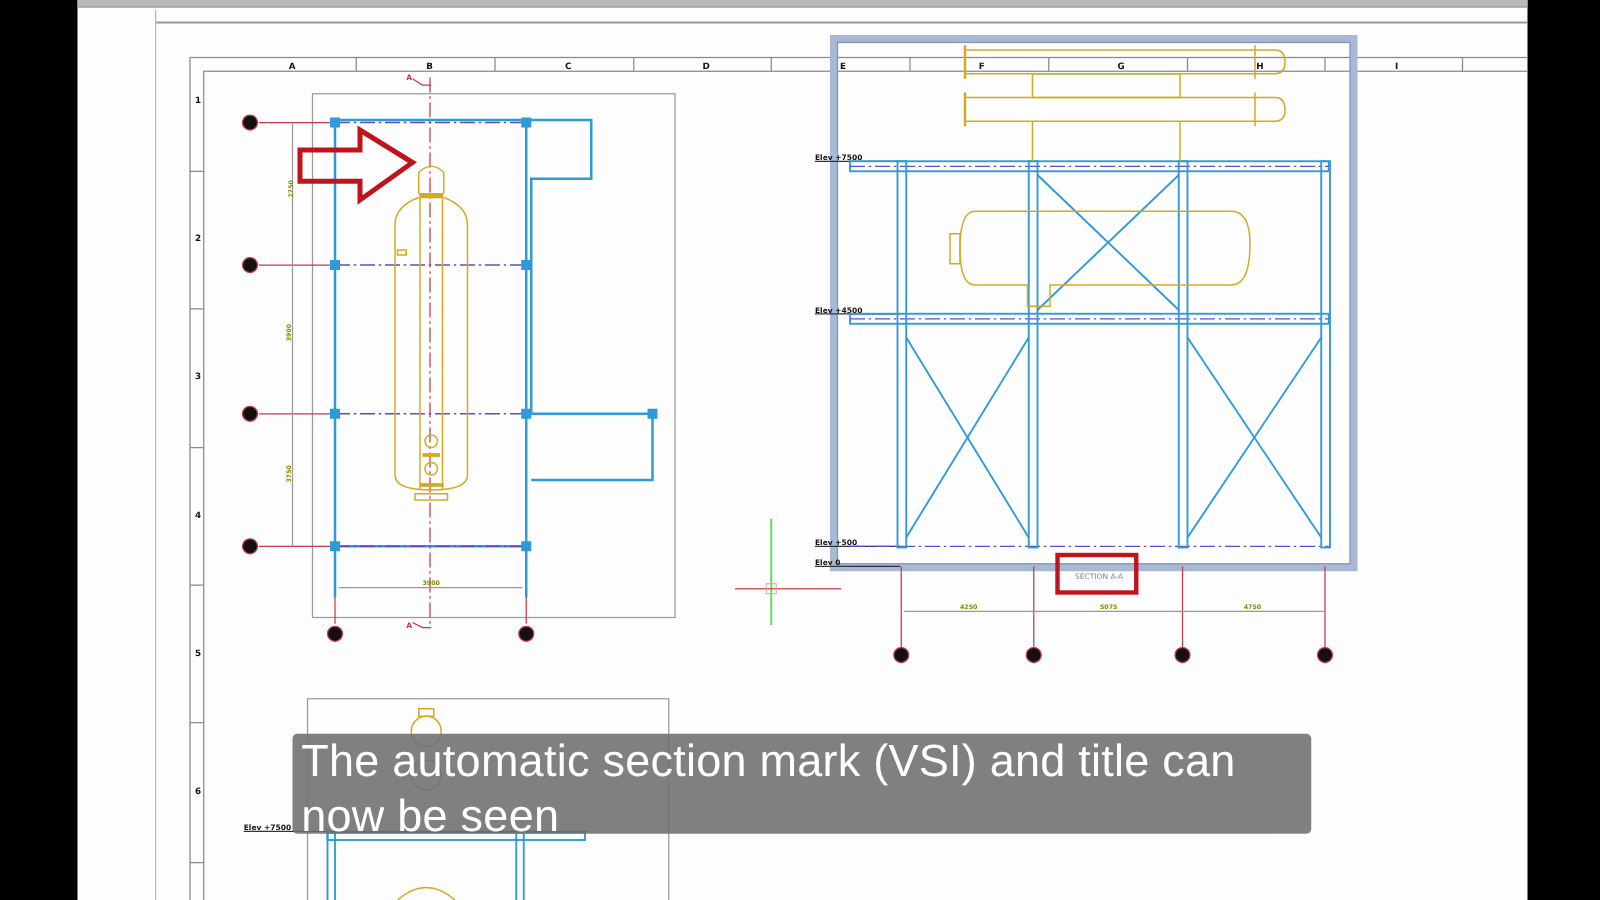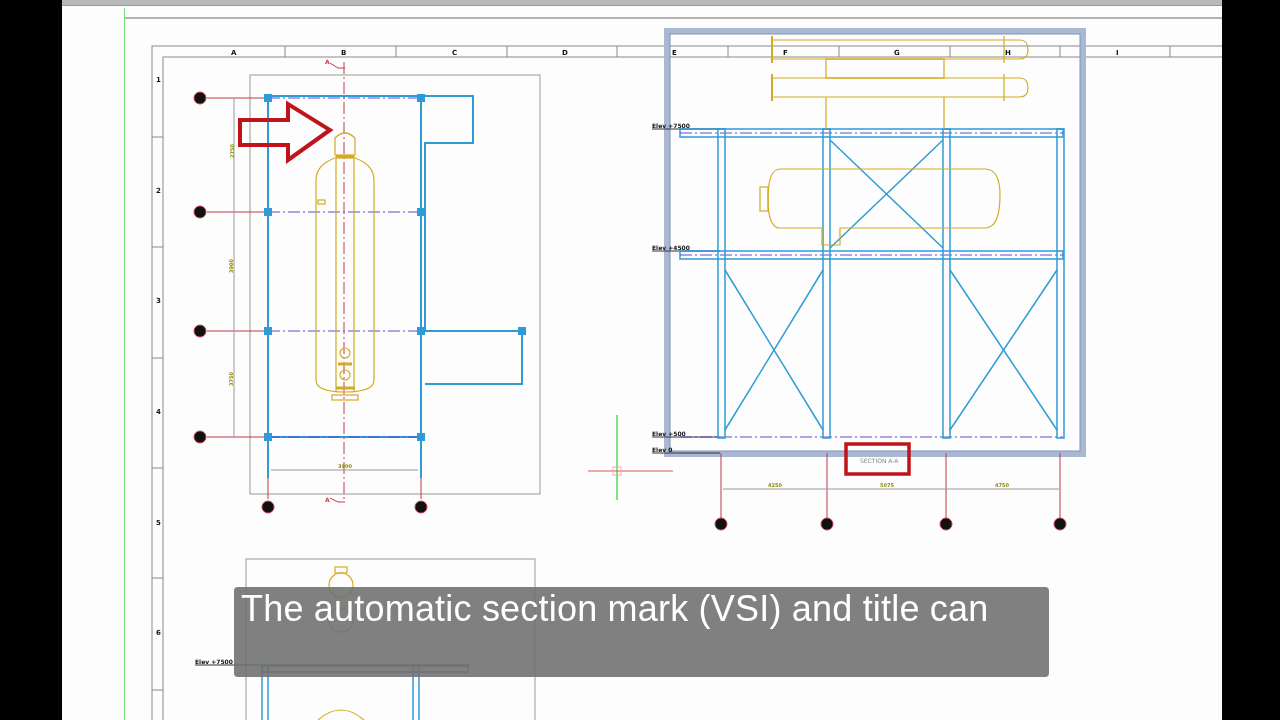--- a/index.html
+++ b/index.html
@@ -11,21 +11,21 @@
   }
   .topbar {
     position: absolute; left: 0; top: 0; width: 100%; height: 6px;
     background: #b9b9b9; border-bottom: 1px solid #9a9a9a;
   }
   .ucs-line {
     position: absolute; left: 62px; top: 8px; width: 1px; height: 712px; background: #7be07b;
   }
   .drawing-svg { position: absolute; left: 0; top: 0; }
   .caption {
-    position: absolute; left: 234px; top: 587px; width: 815px; height: 90px;
+    position: absolute; left: 234px; top: 587px; width: 815px; height: 80px;
     background: rgba(110,110,110,0.88); border-radius: 4px;
     color: #fff; font-size: 36px; line-height: 44px; padding: 0 8px 0 7px;
     font-family: "Liberation Sans", sans-serif; letter-spacing: 0.2px;
   }
   .grid-label { font-family: "DejaVu Sans", sans-serif; font-weight: bold; font-size: 7px; fill: #111; }
   .elev-label { font-family: "DejaVu Sans", sans-serif; font-weight: bold; font-size: 6px; fill: #111; }
   .dim-label { font-family: "DejaVu Sans", sans-serif; font-weight: bold; font-size: 5px; fill: #8a8a00; }
 </style>
 </head>
 <body>
@@ -259,14 +259,15 @@
       <g stroke="#2e9bd6" stroke-width="1.5" fill="none">
         <rect x="262" y="666" width="206" height="6"></rect>
         <rect x="262" y="666" width="6" height="60"></rect>
         <rect x="413" y="666" width="6" height="60"></rect>
       </g>
     </g>
   </svg>
 
   <div class="caption" style="left:172px;">
     <div>The automatic section mark (VSI) and title can</div>
+    <div>now be seen</div>
   </div>
 </div>
 
 </body></html>

